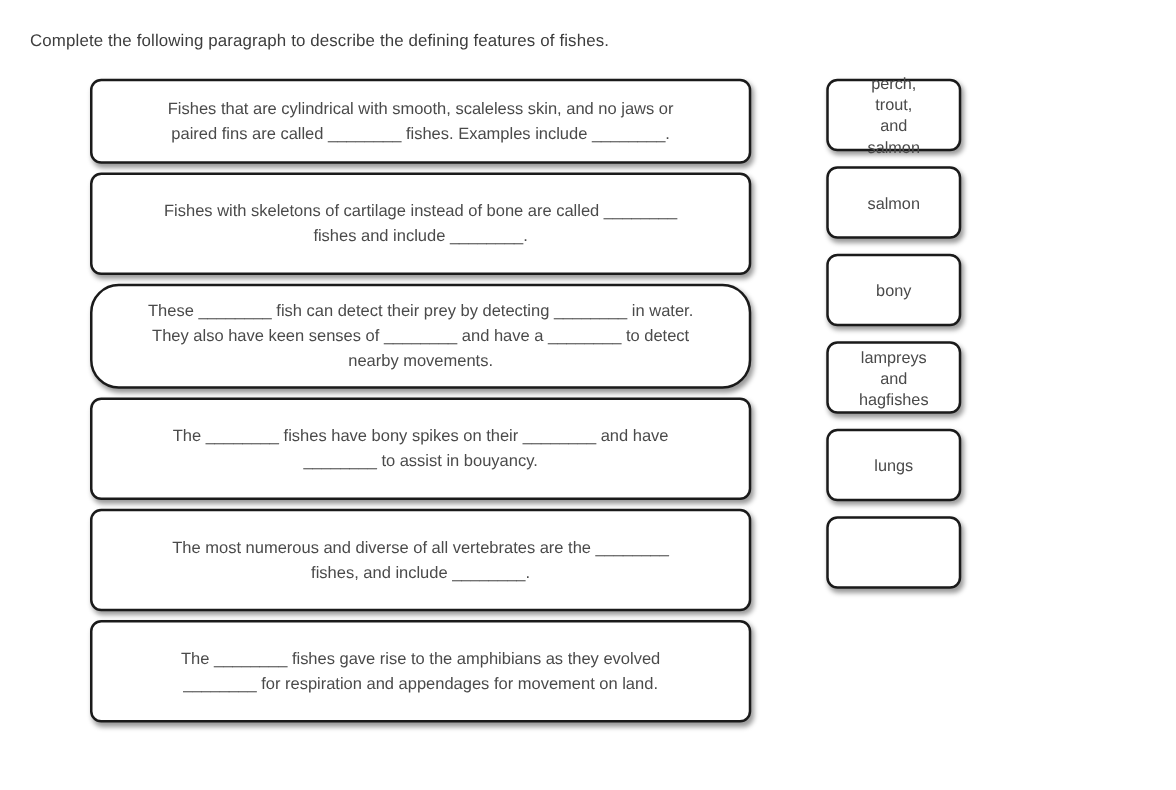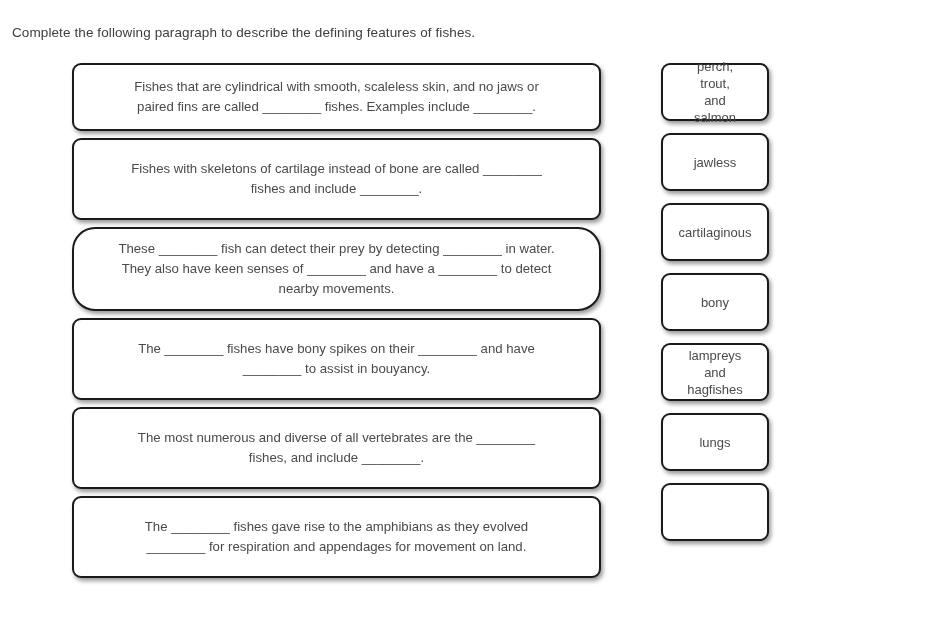--- a/index.html
+++ b/index.html
@@ -13,21 +13,21 @@
     position: relative;
     overflow: hidden;
     font-family: "Liberation Sans", sans-serif;
     color: #4a4a4a;
     -webkit-font-smoothing: antialiased;
   }
 
   
   #prompt {
     position: absolute;
-    left: 12px;
+    left: 24px;
     top: 25px;
     font-size: 13.5px;
     color: #3d3d3d;
     letter-spacing: 0.1px;
     white-space: nowrap;
   }
 
   
   #paragraph-list {
     position: absolute;
@@ -130,26 +130,23 @@
 
 </div>
 
 <div id="tile-grid">
 
   <div class="tile">
     <span class="ttext">perch, trout,
 and salmon</span>
   </div>
   <div class="tile">
-    <span class="ttext">jawless</span>
+    <span class="ttext">salmon</span>
   </div>
 
-  <div class="tile">
-    <span class="ttext">cartilaginous</span>
-  </div>
 
   <div class="tile">
     <span class="ttext">bony</span>
   </div>
   <div class="tile">
     <span class="ttext">lampreys and
 hagfishes</span>
   </div>
 
   <div class="tile">

